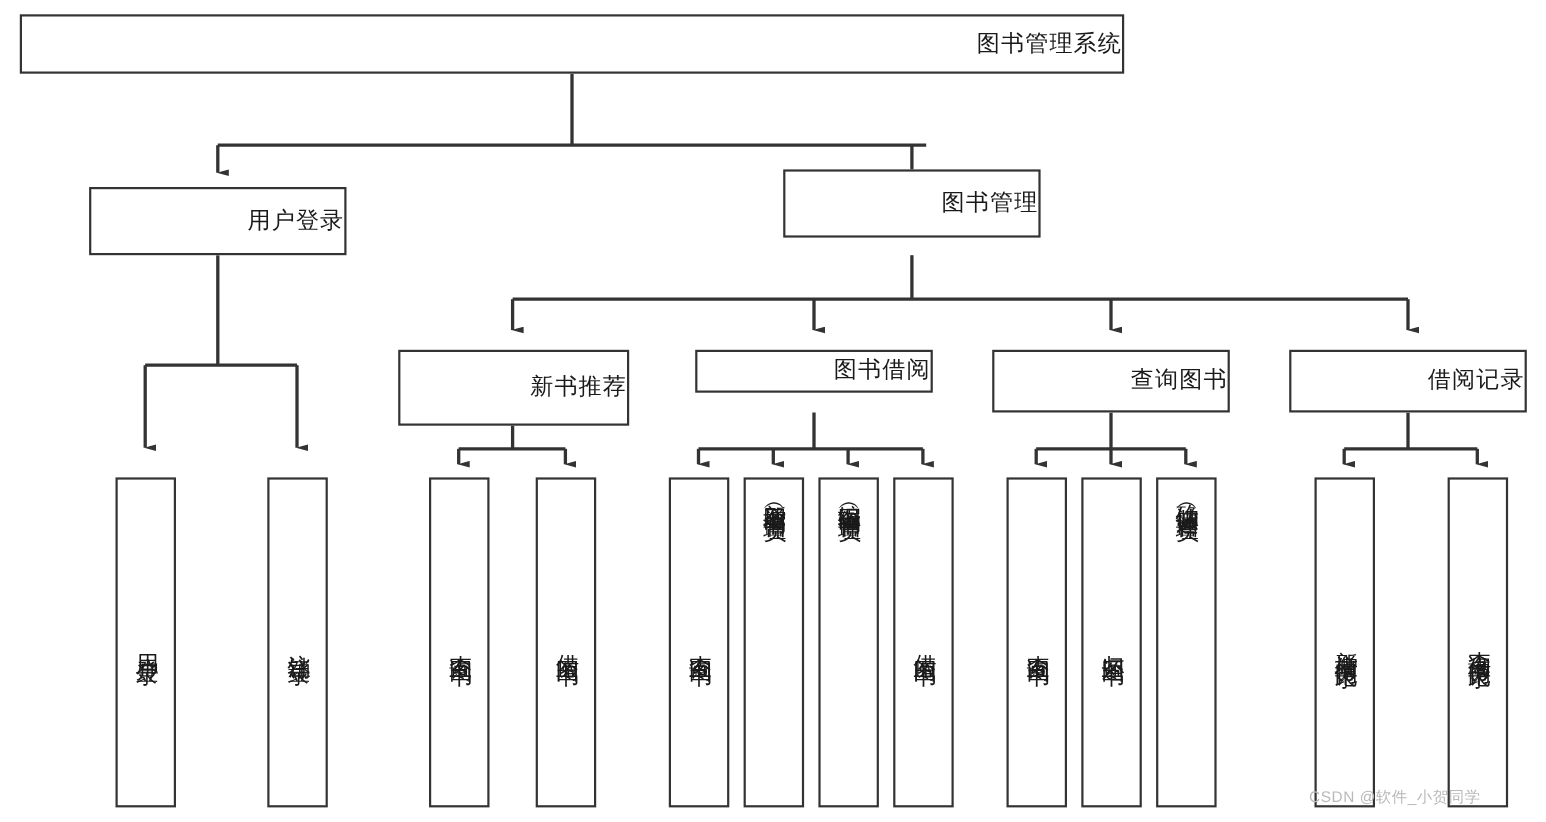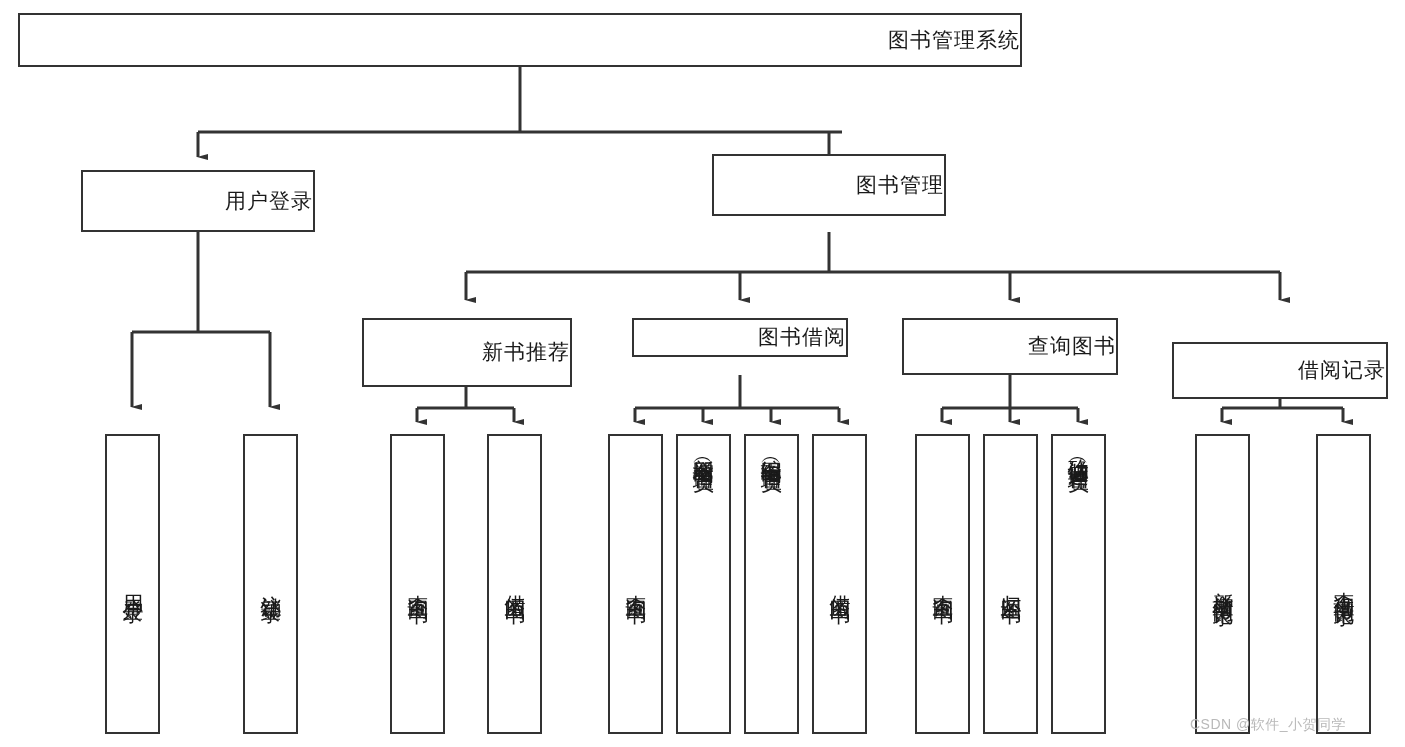--- a/index.html
+++ b/index.html
@@ -139,21 +139,21 @@
 
   <div class="node" style="left:362px; top:318px; width:210px; height:69px;">
     <span class="node-label">新书推荐</span>
   </div>
   <div class="node" style="left:632px; top:318px; width:216px; height:39px;padding-left:36px;">
     <span class="node-label">图书借阅</span>
   </div>
   <div class="node" style="left:902px; top:318px; width:216px; height:57px;">
     <span class="node-label">查询图书</span>
   </div>
-  <div class="node" style="left:1172px; top:318px; width:216px; height:57px;margin-top:24px;">
+  <div class="node" style="left:1172px; top:318px; width:216px; height:57px;">
     <span class="node-label">借阅记录</span>
   </div>
 
   <div class="node vertical" style="left:105px; top:434px; width:55px; height:300px;">
     <span class="node-label">用户登录</span>
   </div>
   <div class="node vertical" style="left:243px; top:434px; width:55px; height:300px;">
     <span class="node-label">注销登录</span>
   </div>
 

